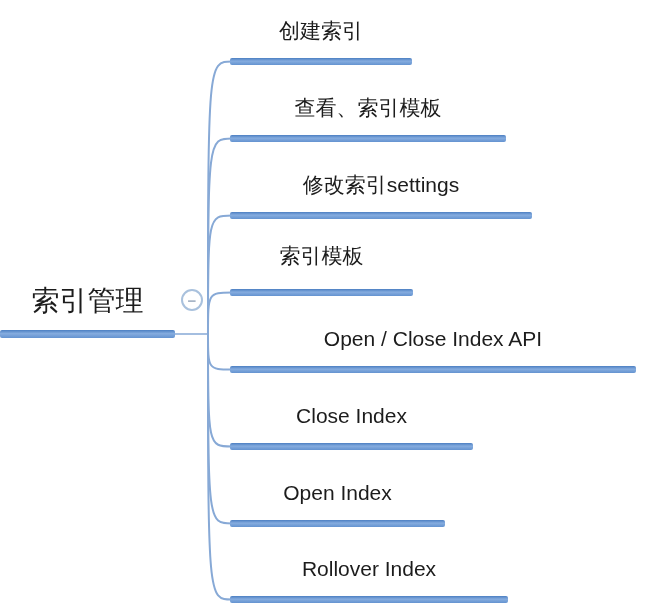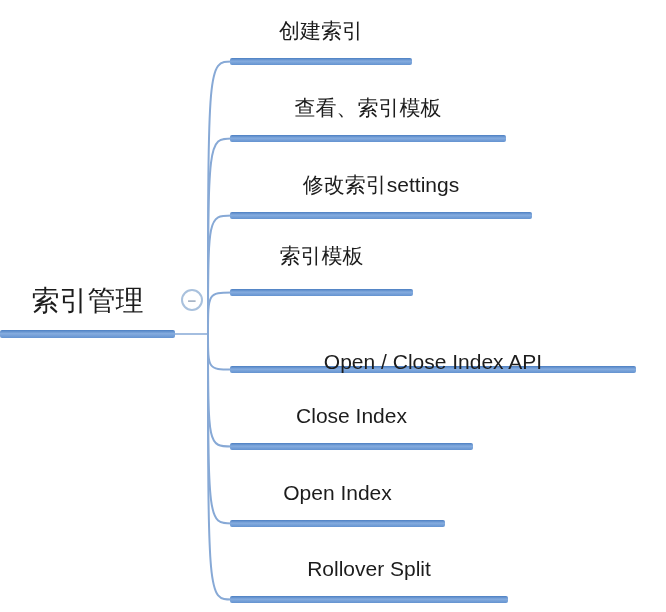--- a/index.html
+++ b/index.html
@@ -93,22 +93,22 @@
 
   <div id="nodes-layer">
       <div class="topic-label" style="left: 230px; width: 182px; top: 13px;">创建索引</div>
       <div class="topic-bar" style="left: 230px; top: 58px; width: 182px;"></div>
       <div class="topic-label" style="left: 230px; width: 276px; top: 90px;">查看、索引模板</div>
       <div class="topic-bar" style="left: 230px; top: 135px; width: 276px;"></div>
       <div class="topic-label" style="left: 230px; width: 302px; top: 167px;">修改索引settings</div>
       <div class="topic-bar" style="left: 230px; top: 212px; width: 302px;"></div>
       <div class="topic-label" style="left: 230px; width: 183px; top: 240px; font-family: Liberation Mono, monospace;">索引模板</div>
       <div class="topic-bar" style="left: 230px; top: 289px; width: 183px;"></div>
-      <div class="topic-label" style="left: 230px; width: 406px; top: 321px; margin-top: 23px;">Open / Close Index API</div>
+      <div class="topic-label" style="left: 230px; width: 406px; top: 321px;">Open / Close Index API</div>
       <div class="topic-bar" style="left: 230px; top: 366px; width: 406px;"></div>
       <div class="topic-label" style="left: 230px; width: 243px; top: 398px;">Close Index</div>
       <div class="topic-bar" style="left: 230px; top: 443px; width: 243px;"></div>
       <div class="topic-label" style="left: 230px; width: 215px; top: 475px;">Open Index</div>
       <div class="topic-bar" style="left: 230px; top: 520px; width: 215px;"></div>
-      <div class="topic-label" style="left: 230px; width: 278px; top: 551px;">Rollover Split</div>
+      <div class="topic-label" style="left: 230px; width: 278px; top: 551px;">Rollover Index</div>
       <div class="topic-bar" style="left: 230px; top: 596px; width: 278px;"></div>
     </div>
 </div>
 
 </body></html>

